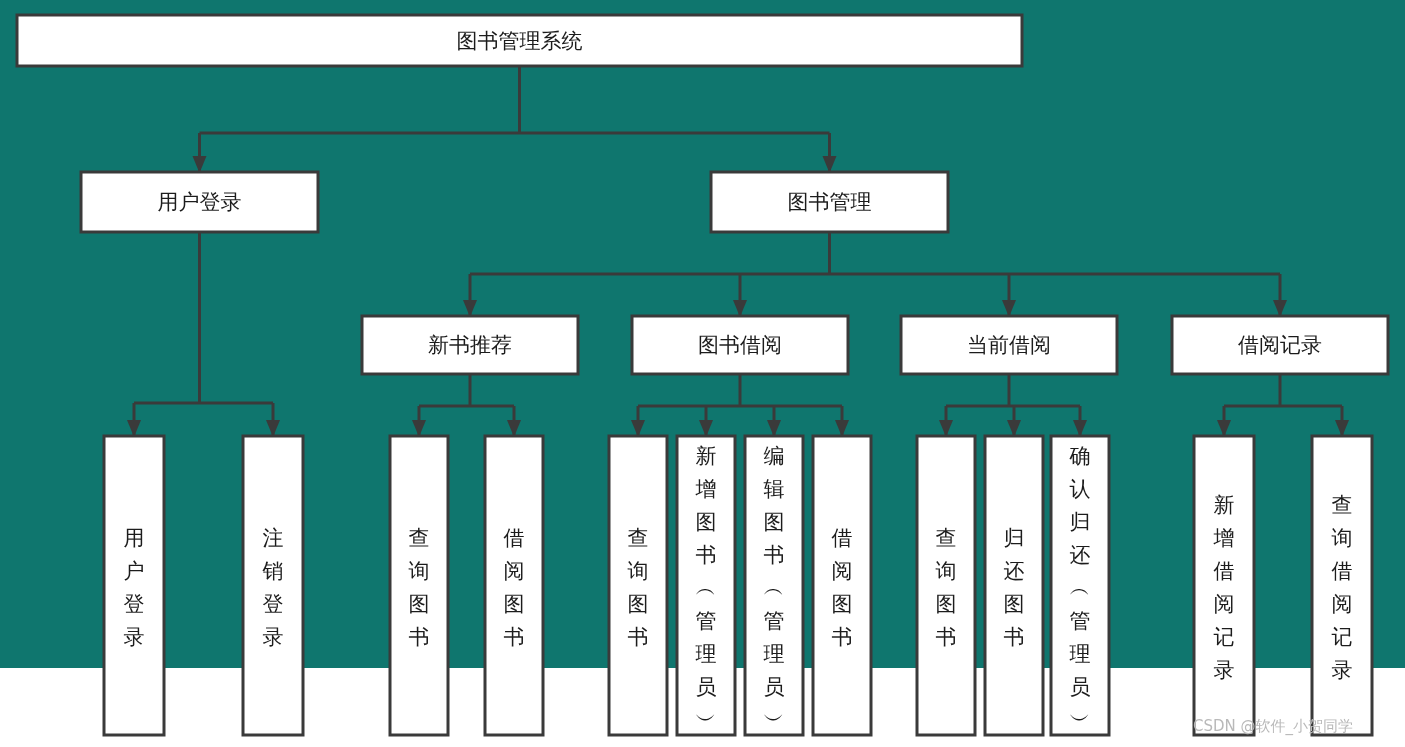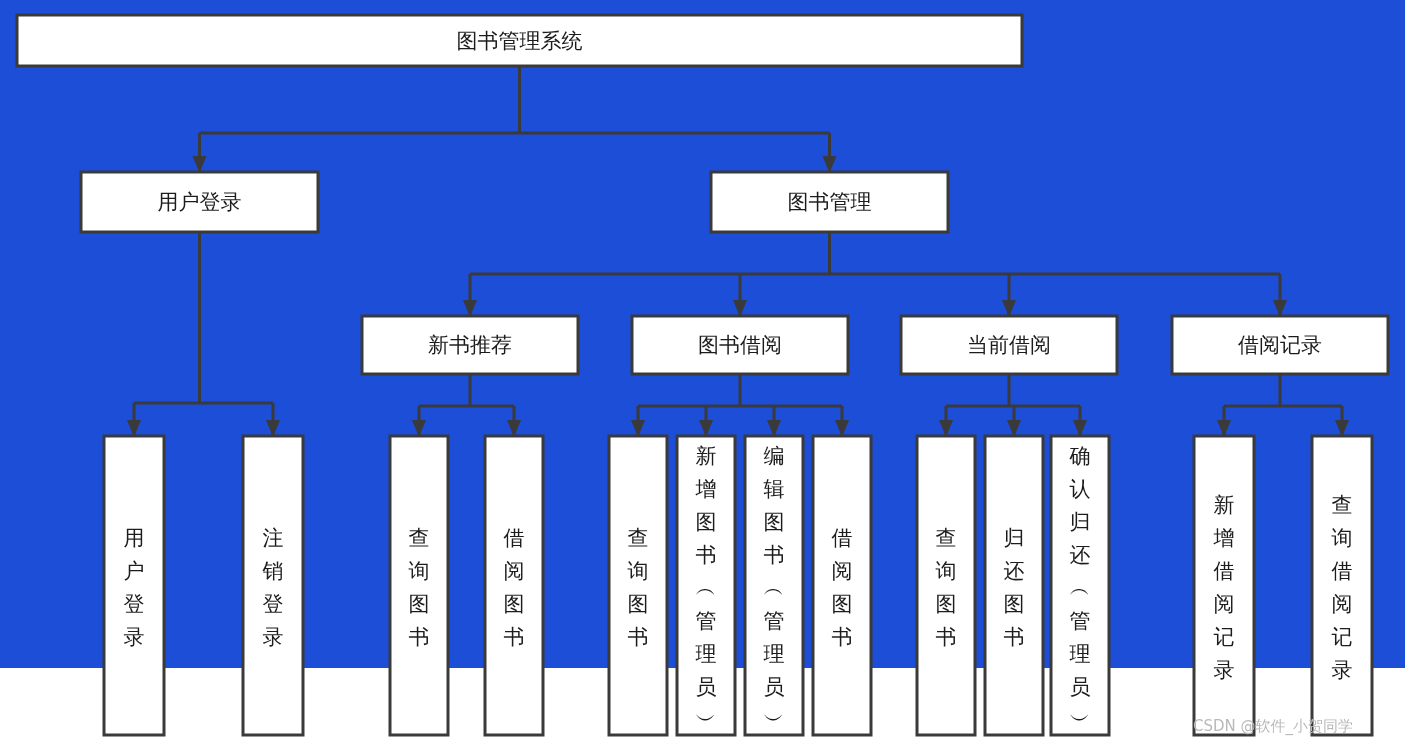--- a/index.html
+++ b/index.html
@@ -11,21 +11,21 @@
   body {
     width: 1405px;
     height: 747px;
     font-family: "DejaVu Sans", "Liberation Sans", sans-serif;
     overflow: hidden;
   }
   #diagram-root {
     position: relative;
     width: 1405px;
     height: 668px;
-    background: #1d4ed8;
+    background: #0f766e;
   }
   svg#flowchart {
     display: block;
     width: 1405px;
     height: 747px;
   }
   .node-box {
     fill: #ffffff;
     stroke: #3a3a3a;
     stroke-width: 3;

